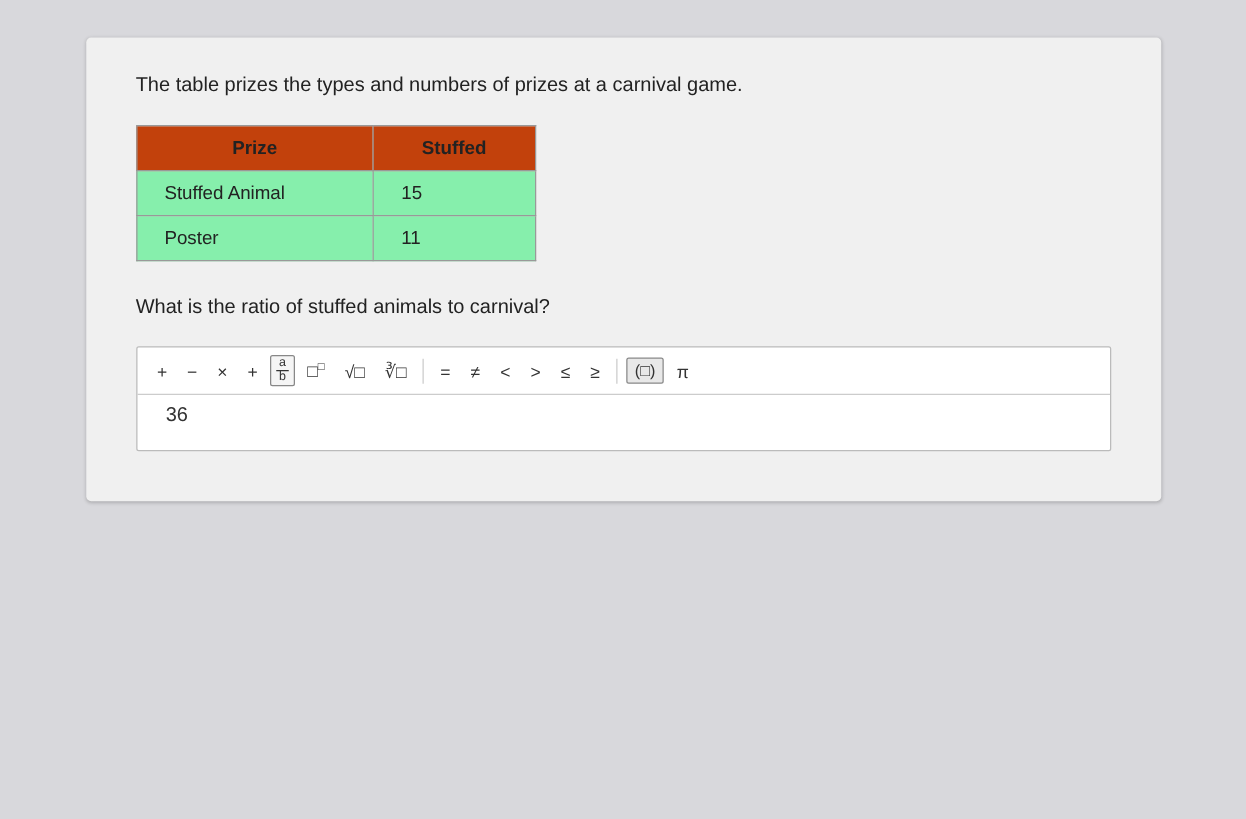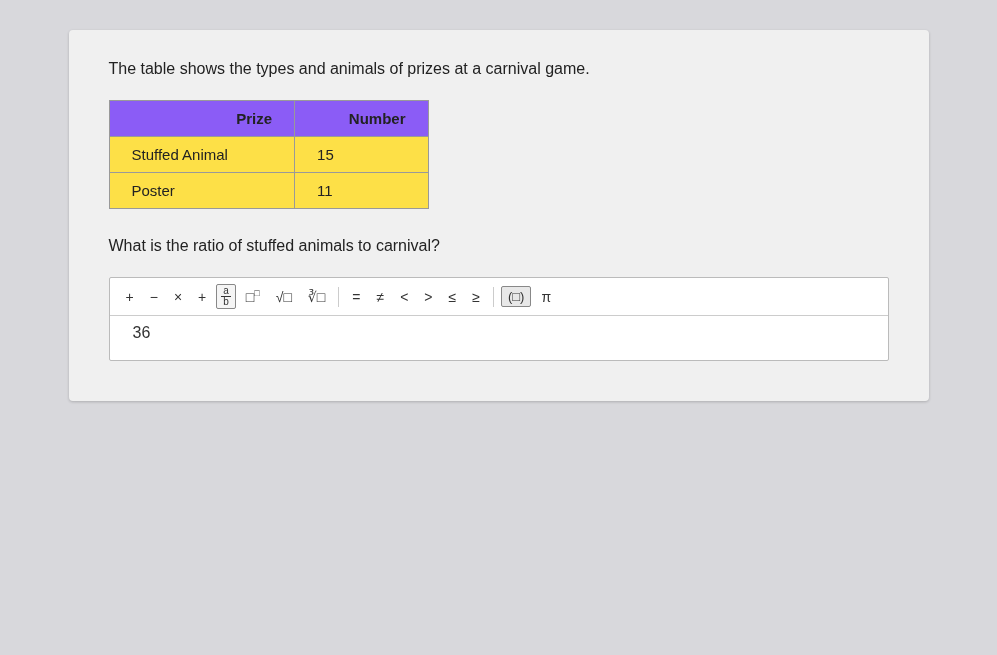--- a/index.html
+++ b/index.html
@@ -33,27 +33,27 @@
       border-collapse: collapse;
       margin-bottom: 28px;
       min-width: 320px;
     }
 
     .prize-table th, .prize-table td {
       border: 1px solid #999;
       padding: 9px 22px;
       font-size: 15px;
       color: #222;
-      background: #fde047;
+      background: #86efac;
     }
 
     .prize-table th {
       font-weight: bold;
-      text-align: right;
-      background: #8b5cf6;
+      text-align: center;
+      background: #c2410c;
     }
 
     .prize-table td:first-child {
       text-align: left;
     }
 
     .prize-table td:last-child {
       text-align: left;
     }
 
@@ -125,27 +125,27 @@
       font-size: 16px;
       color: #333;
       min-height: 44px;
     }
   </style>
 </head>
 <body>
 
 <div class="main-card">
 
-  <p class="intro-text">The table shows the types and animals of prizes at a carnival game.</p>
+  <p class="intro-text">The table prizes the types and numbers of prizes at a carnival game.</p>
 
   <table class="prize-table">
     <thead>
       <tr>
         <th>Prize</th>
-        <th>Number</th>
+        <th>Stuffed</th>
       </tr>
     </thead>
     <tbody id="table-body">
     <tr>
           <td>Stuffed Animal</td>
           <td>15</td>
         </tr>
         <tr>
           <td>Poster</td>
           <td>11</td>

